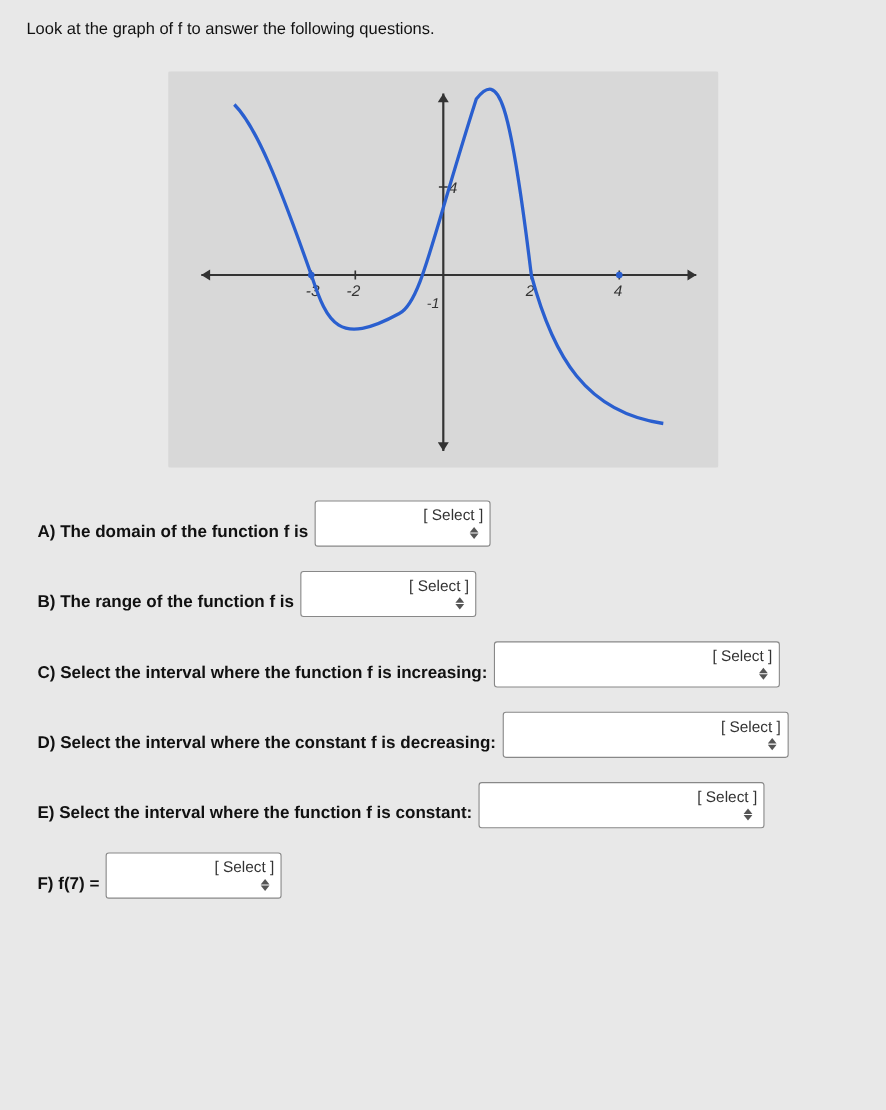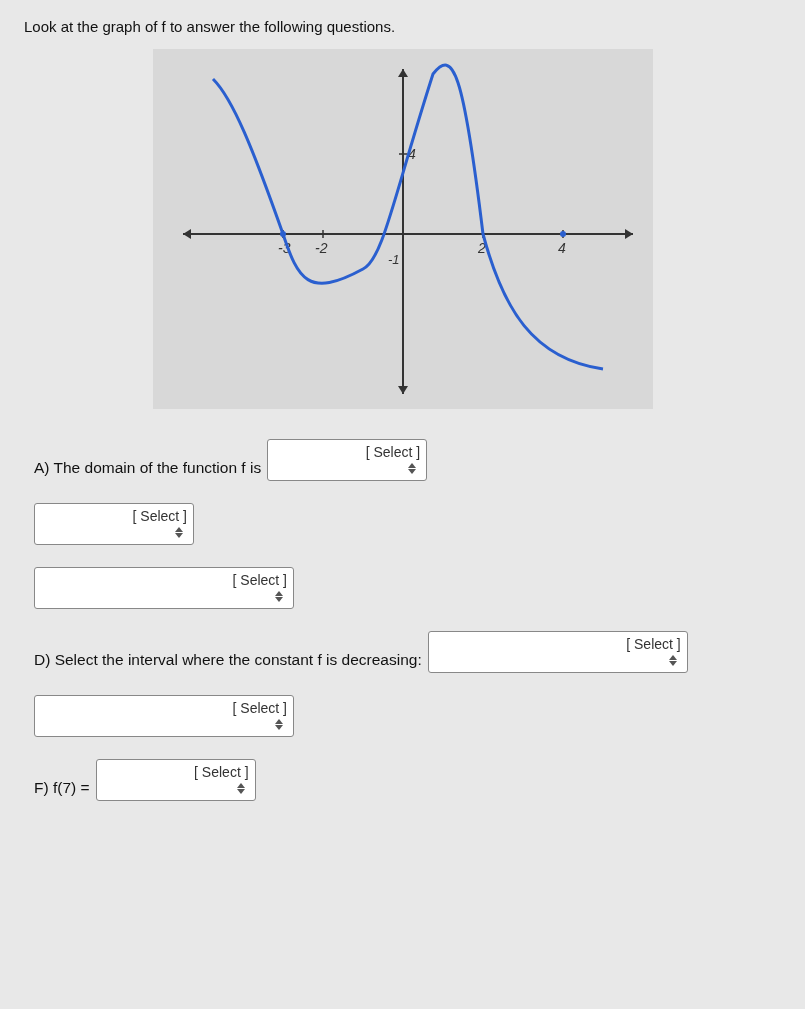--- a/index.html
+++ b/index.html
@@ -8,21 +8,21 @@
       font-family: Georgia, 'Times New Roman', serif;
       font-size: 16px;
       color: #111;
       width: 805px;
       min-height: 1009px;
       padding: 18px 24px;
     }
 
     .instruction {
       font-size: 15px;
-      margin-bottom: 14px;
+      margin-bottom: 30px;
       font-family: Arial, sans-serif;
     }
 
     .graph-container {
       background: #dcdcdc;
       width: 500px;
       height: 360px;
       margin: 0 auto 30px auto;
       position: relative;
       border-radius: 2px;
@@ -36,21 +36,21 @@
       display: flex;
       align-items: center;
       margin-bottom: 22px;
       font-size: 15.5px;
       font-family: Arial, sans-serif;
       flex-wrap: wrap;
       gap: 6px;
     }
 
     .question-label {
-      font-weight: normal;
+      font-weight: bold;
       margin-top: 16px;
     }
 
     .select-wrapper {
       display: inline-flex;
       align-items: flex-end;
       background: white;
       border: 1.5px solid #888;
       border-radius: 3px;
       padding: 4px 6px;
@@ -166,30 +166,32 @@
     <div class="select-wrapper">
       <span class="select-text">[ Select ]</span>
       <div class="select-arrow">
         <div class="arrow-up"></div>
         <div class="arrow-down"></div>
       </div>
     </div>
   </div>
 
   <div class="question-row">
+    <span class="question-label">B) The range of the function f is</span>
     <div class="select-wrapper">
       <span class="select-text">[ Select ]</span>
       <div class="select-arrow">
         <div class="arrow-up"></div>
         <div class="arrow-down"></div>
       </div>
     </div>
   </div>
 
   <div class="question-row">
+    <span class="question-label">C) Select the interval where the function f is increasing:</span>
     <div class="select-wrapper wide">
       <span class="select-text">[ Select ]</span>
       <div class="select-arrow">
         <div class="arrow-up"></div>
         <div class="arrow-down"></div>
       </div>
     </div>
   </div>
 
   <div class="question-row">
@@ -197,20 +199,21 @@
     <div class="select-wrapper wide">
       <span class="select-text">[ Select ]</span>
       <div class="select-arrow">
         <div class="arrow-up"></div>
         <div class="arrow-down"></div>
       </div>
     </div>
   </div>
 
   <div class="question-row">
+    <span class="question-label">E) Select the interval where the function f is constant:</span>
     <div class="select-wrapper wide">
       <span class="select-text">[ Select ]</span>
       <div class="select-arrow">
         <div class="arrow-up"></div>
         <div class="arrow-down"></div>
       </div>
     </div>
   </div>
 
   <div class="question-row">

